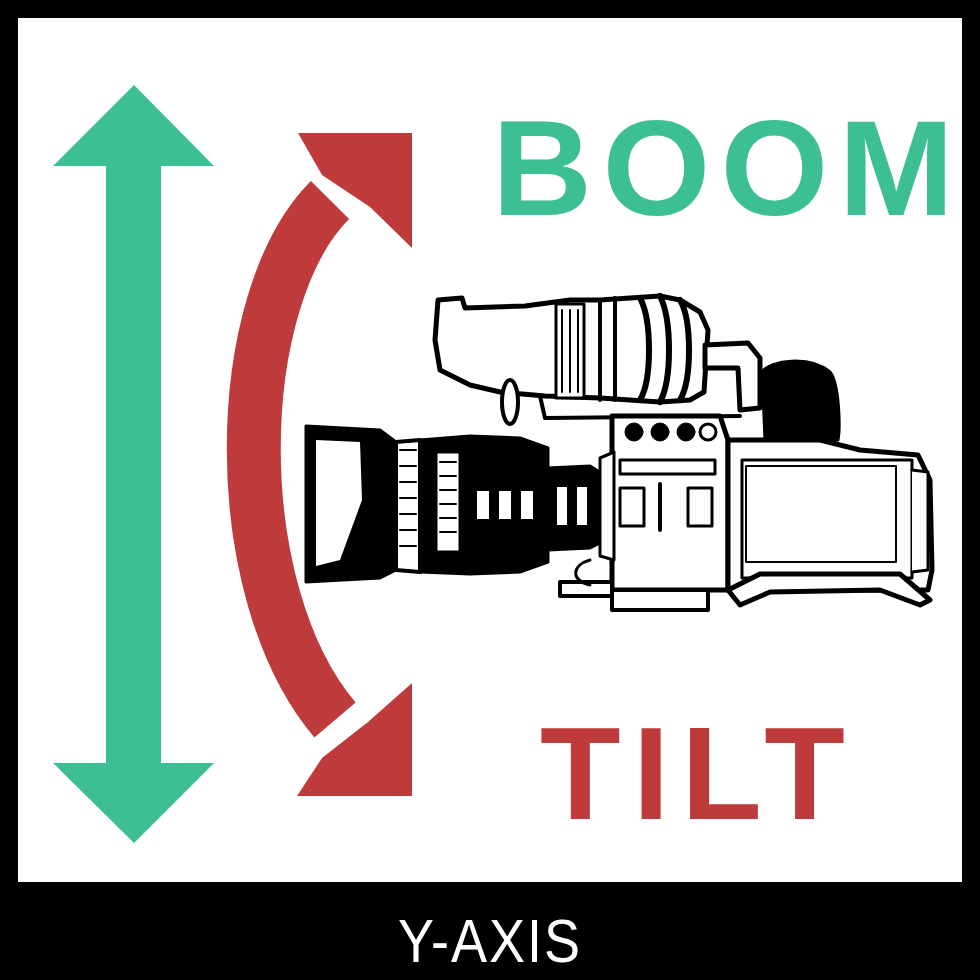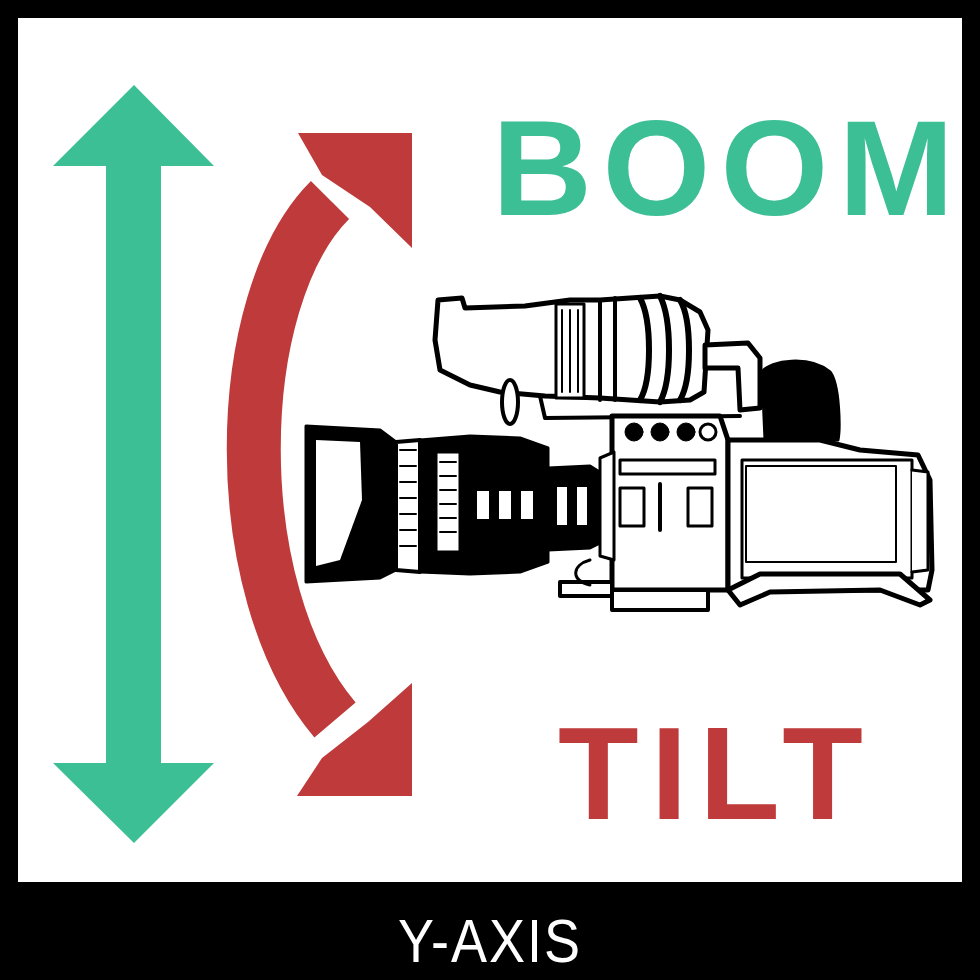--- a/index.html
+++ b/index.html
@@ -3,21 +3,21 @@
   <meta charset="utf-8">
   <style>
     html, body { margin: 0; padding: 0; }
     body { width: 980px; height: 980px; background: #000; overflow: hidden; position: relative; font-family: "Liberation Sans", sans-serif; }
     .panel { position: absolute; left: 18px; top: 18px; width: 944px; height: 864px; background: #fff; }
     .footer { position: absolute; left: 0; top: 882px; width: 980px; height: 118px; background: #000; display: flex; align-items: center; justify-content: center; }
     .footer-label { color: #fff; font-family: "Liberation Sans", sans-serif; font-size: 54px; letter-spacing: 2px; transform: scaleY(1.12); }
     .art { position: absolute; left: 0; top: 0; width: 980px; height: 980px; }
     .word { position: absolute; font-family: "Liberation Sans", sans-serif; font-weight: 700; line-height: 1; letter-spacing: 10px; }
     .boom { left: 492px; top: 100px; font-size: 136px; transform: scaleX(1.02); transform-origin: left top; }
-    .tilt { left: 558px; top: 708px; font-size: 132px; letter-spacing: 12px; }
+    .tilt { left: 540px; top: 708px; font-size: 132px; letter-spacing: 12px; }
   </style>
 </head>
 <body>
 
 <div class="panel"></div>
 
 <svg class="art" viewBox="0 0 980 980">
 
   <g fill="#3CBF94">
     <polygon points="134,85 214,166 161,166 161,763 214,763 134,843 53,763 106,763 106,166 53,166"></polygon>

